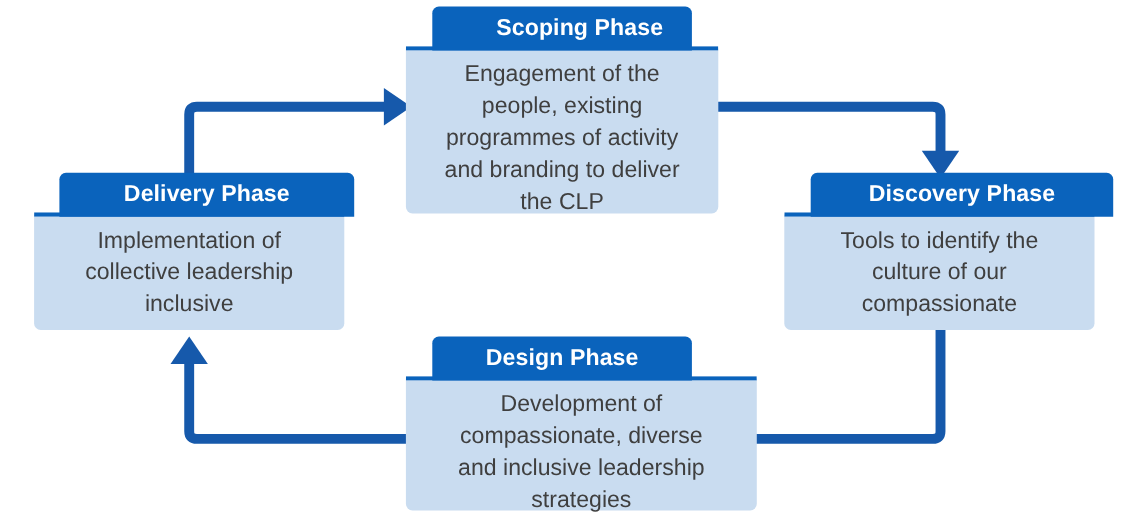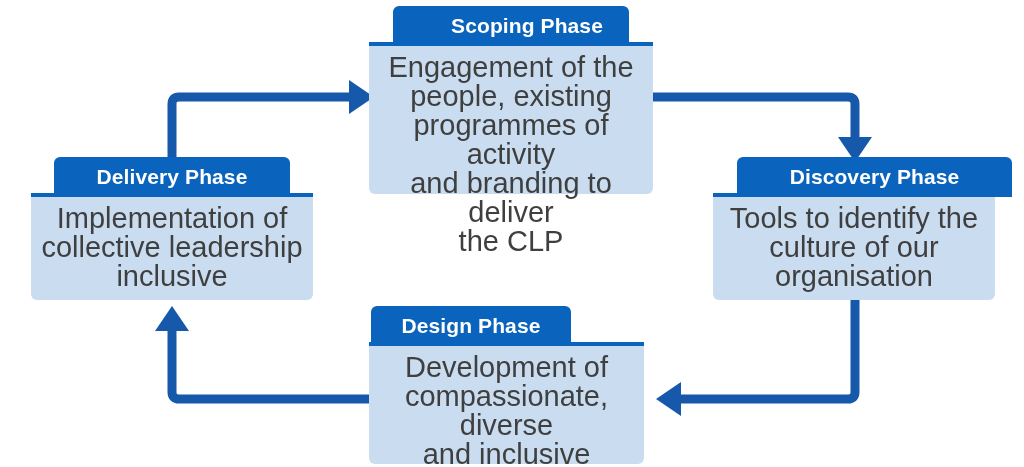--- a/index.html
+++ b/index.html
@@ -42,21 +42,21 @@
     white-space: nowrap;
     z-index: 4;
   }
   .phase-body {
     position: absolute;
     box-sizing: border-box;
     background: #c9dcf0;
     border-top: 4px solid #0a63bc;
     border-radius: 0 0 6px 6px;
     color: #3f3f3f;
-    font-size: 29px;
+    font-size: 21px;
     line-height: 29px;
     text-align: center;
     padding: 7px 8px 8px 8px;
     z-index: 3;
   }
   .body-text {
     display: block;
     white-space: pre-line;
   }
 </style>
@@ -97,36 +97,36 @@
 and branding to deliver
 the CLP</span>
     </div>
   </div>
 
   <div class="phase-box">
     <div class="phase-header" style="left:737px; top:157px; width:275px; height:40px;">Discovery Phase</div>
     <div class="phase-body" style="left:713px; top:193px; width:282px; height:107px;">
       <span class="body-text">Tools to identify the
 culture of our
-organisation</span>
+compassionate</span>
     </div>
   </div>
 
   <div class="phase-box">
-    <div class="phase-header" style="left:371px; top:306px; width:200px; height:40px;">Design Phase</div>
-    <div class="phase-body" style="left:369px; top:342px; width:275px; height:122px;">
+    <div class="phase-header" style="left:393px; top:306px; width:236px; height:40px;">Design Phase</div>
+    <div class="phase-body" style="left:369px; top:342px; width:319px; height:122px;">
       <span class="body-text">Development of
 compassionate, diverse
 and inclusive leadership
 strategies</span>
     </div>
   </div>
 
   <div class="phase-box">
-    <div class="phase-header" style="left:54px; top:157px; width:236px; height:40px;">Delivery Phase</div>
+    <div class="phase-header" style="left:54px; top:157px; width:268px; height:40px;">Delivery Phase</div>
     <div class="phase-body" style="left:31px; top:193px; width:282px; height:107px;">
       <span class="body-text">Implementation of
 collective leadership
 inclusive</span>
     </div>
   </div>
 
 </div>
 
 </body></html>

